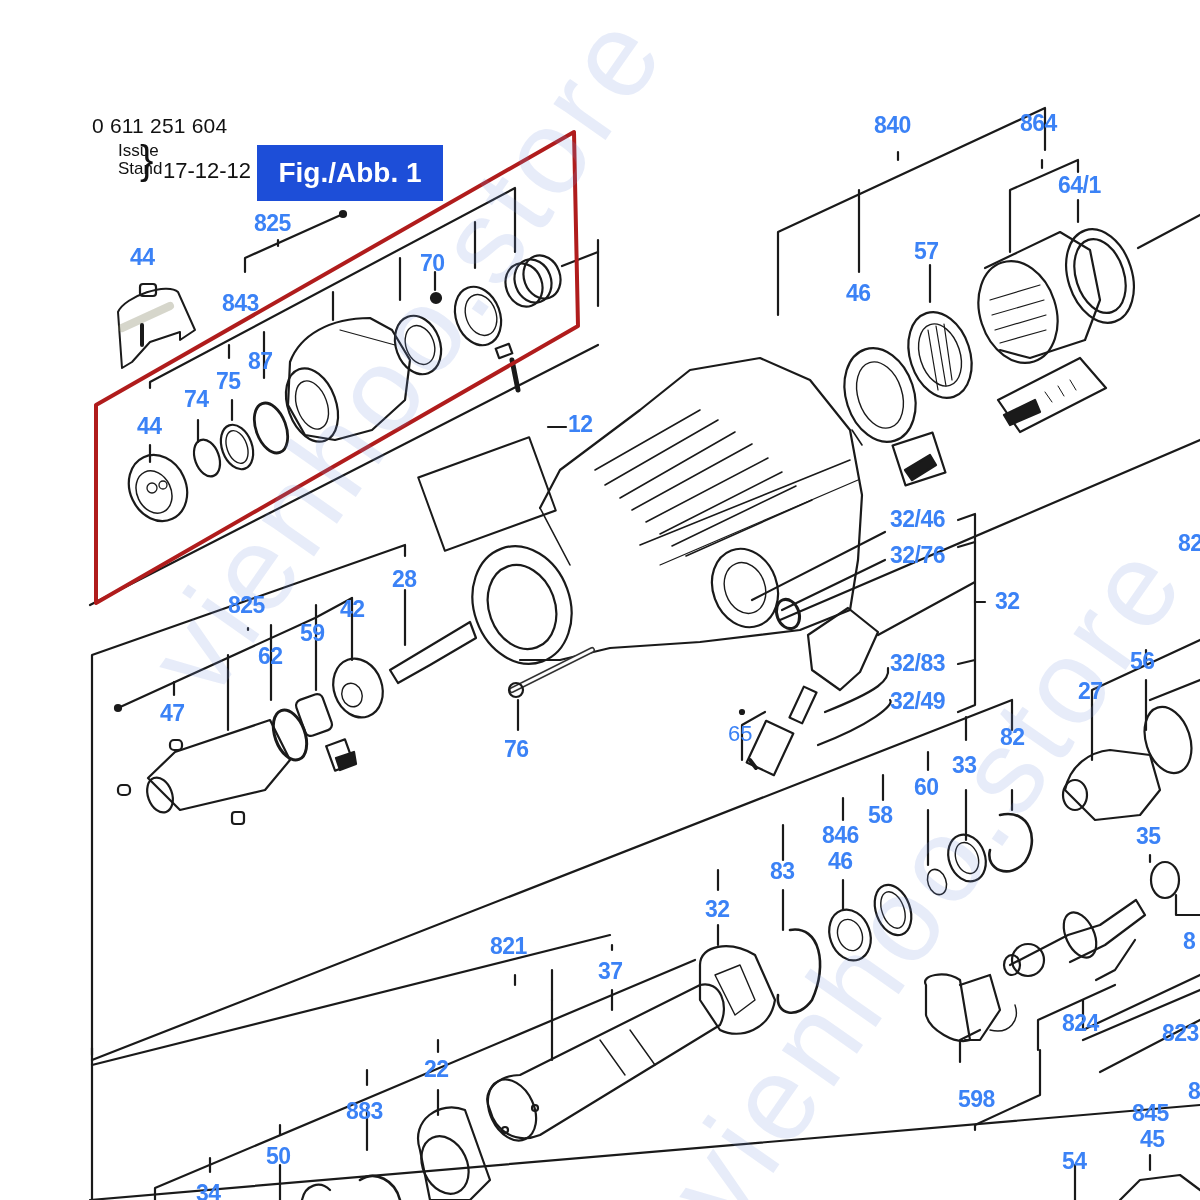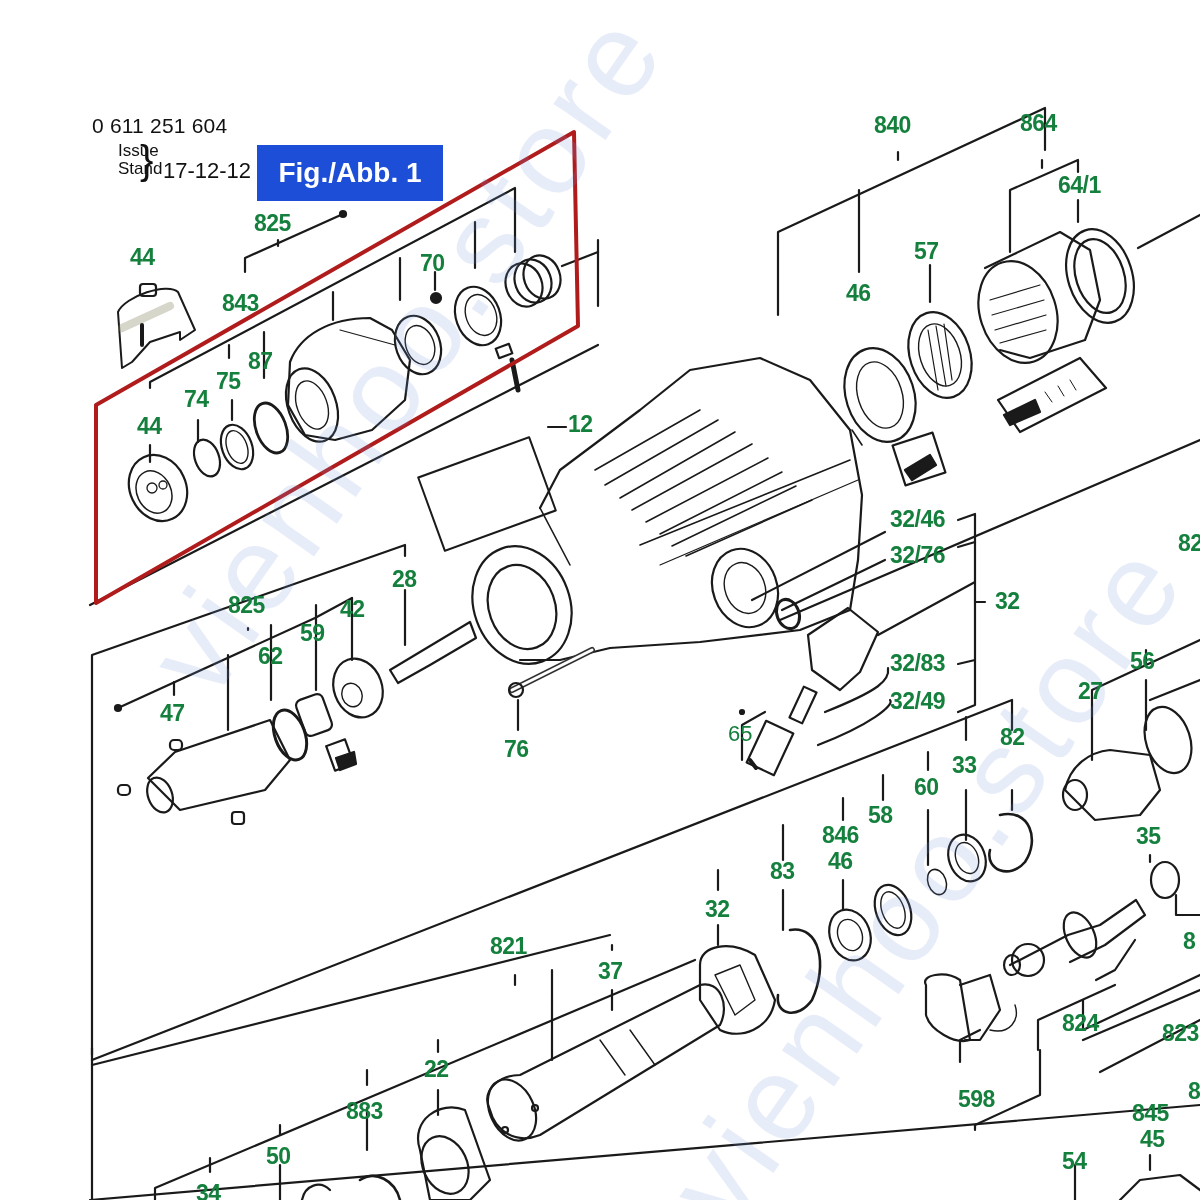--- a/index.html
+++ b/index.html
@@ -1,20 +1,20 @@
 <!DOCTYPE html>
 <html><head>
 <meta charset="utf-8">
 <style>
   html, body { margin: 0; padding: 0; background: #ffffff; }
   body { width: 1200px; height: 1200px; overflow: hidden; position: relative;
          font-family: "Liberation Sans", sans-serif; color: #111; }
   #canvas { position: absolute; left: 0; top: 0; width: 1200px; height: 1200px; }
   .lbl { position: absolute; font-family: "Liberation Sans", sans-serif;
-         font-size: 23px; font-weight: bold; color: #15803d; white-space: nowrap;
+         font-size: 23px; font-weight: bold; color: #3b82f6; white-space: nowrap;
          letter-spacing: -0.5px; line-height: 1; }
   .lbl.small { font-size: 22px; font-weight: normal; letter-spacing: 0; }
   .hdr-num { position: absolute; left: 92px; top: 114px; font-size: 21px; color: #111; letter-spacing: 0.2px; }
   .hdr-issue { position: absolute; left: 92px; top: 142px; font-size: 17px; line-height: 18px; color: #111; margin-left: 26px; }
   .hdr-brace { position: absolute; left: 140px; top: 140px; font-size: 40px; line-height: 40px; color: #111; font-weight: 300; }
   .hdr-date { position: absolute; left: 163px; top: 158px; font-size: 22px; color: #111; }
   .fig-badge { position: absolute; left: 257px; top: 145px; width: 186px; height: 56px; background: #1d4ed8;
                color: #fff; font-size: 28px; font-weight: bold; display: flex; align-items: center; justify-content: center; }
   .watermark { position: absolute; font-size: 120px; color: rgba(120,150,220,0.18); font-weight: normal;
                transform-origin: left top; white-space: nowrap; pointer-events: none; letter-spacing: 6px; }

